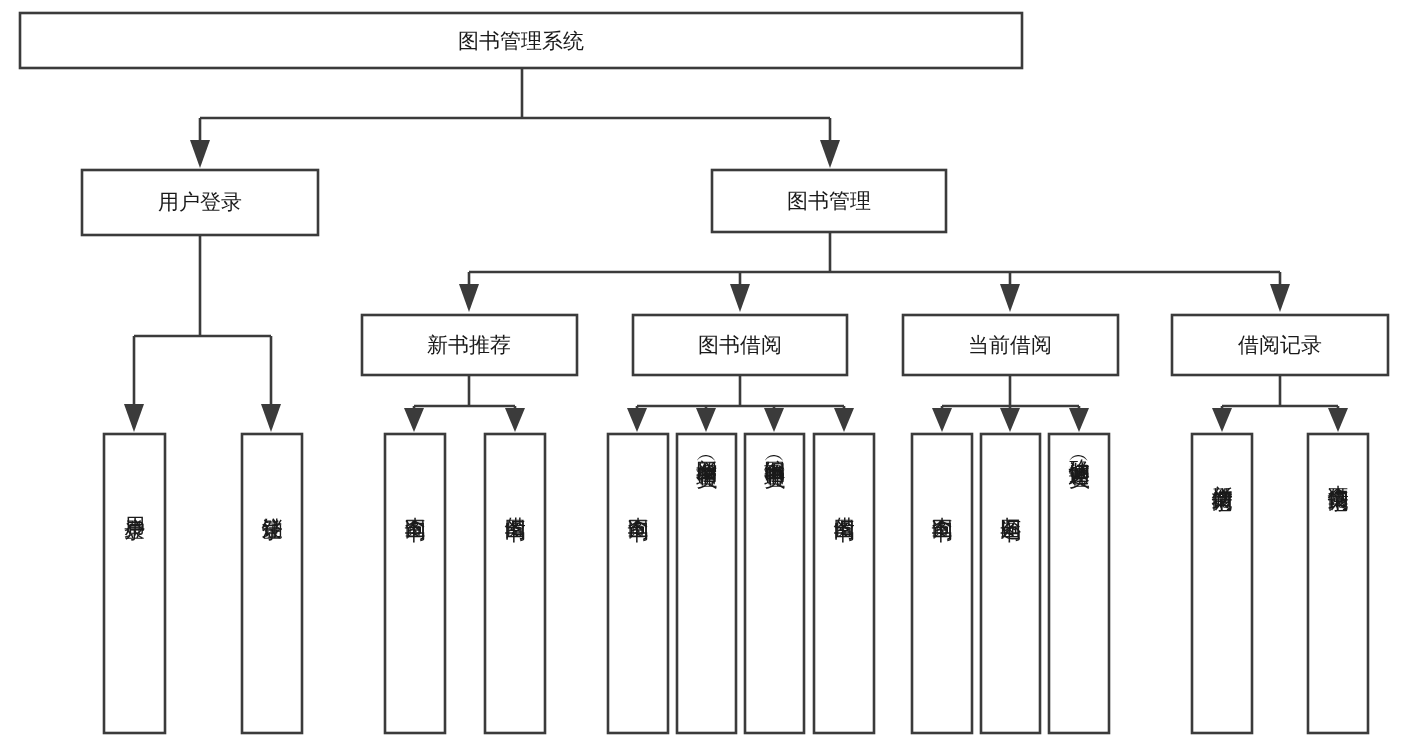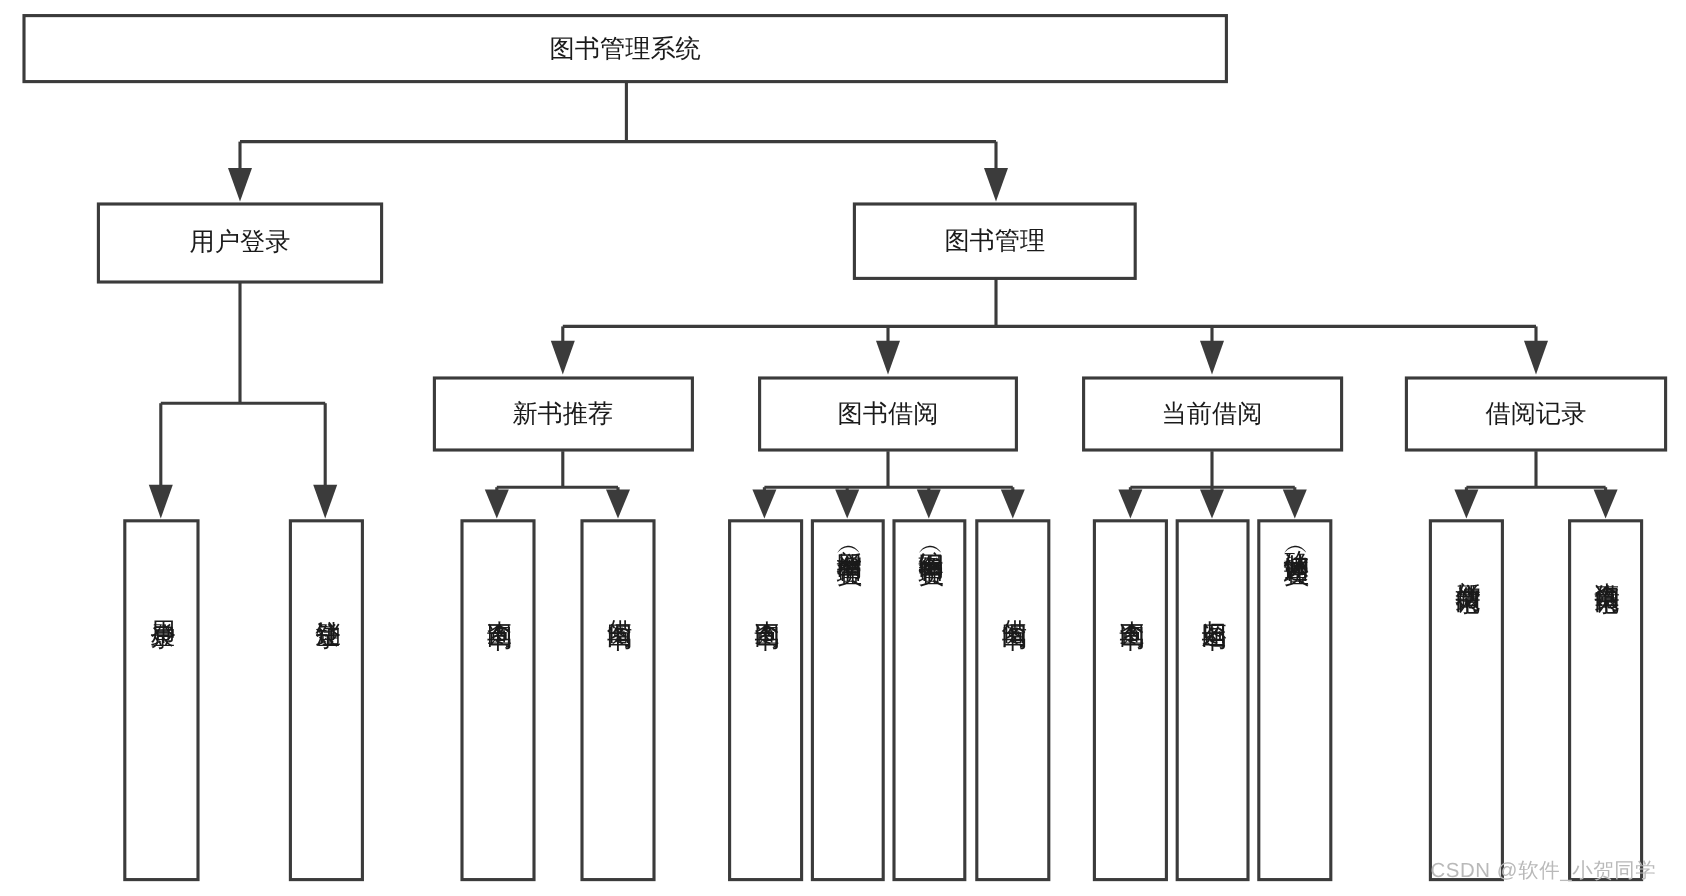--- a/index.html
+++ b/index.html
@@ -250,15 +250,14 @@
     <span class="leaf-text">确认归还（管理员）</span>
   </div>
 
   <div class="leaf-wrap" style="left:1192px; top:468px; width:60px; height:265px;">
     <span class="leaf-text">新增借阅记录</span>
   </div>
   <div class="leaf-wrap" style="left:1308px; top:468px; width:60px; height:265px;">
     <span class="leaf-text">查询借阅记录</span>
   </div>
 
-  <div class="watermark">CSDN @软件_小贺同学</div>
 
 </div>
 
 </body></html>

